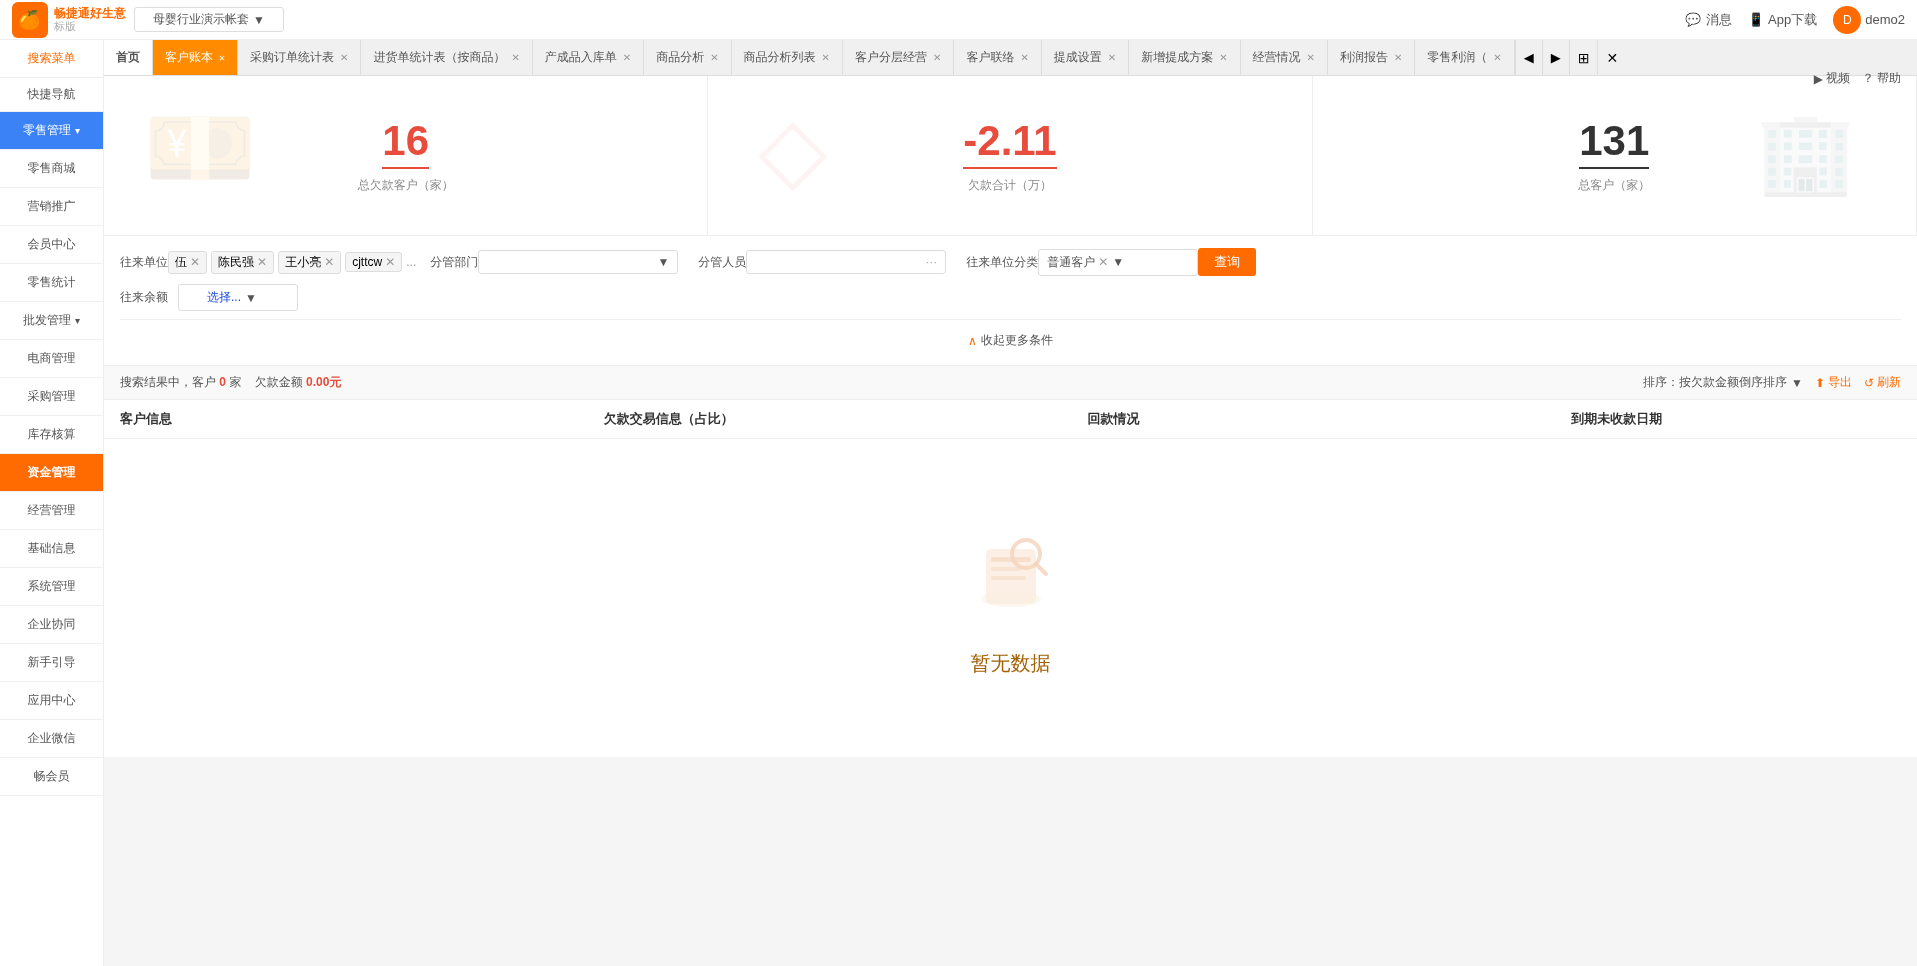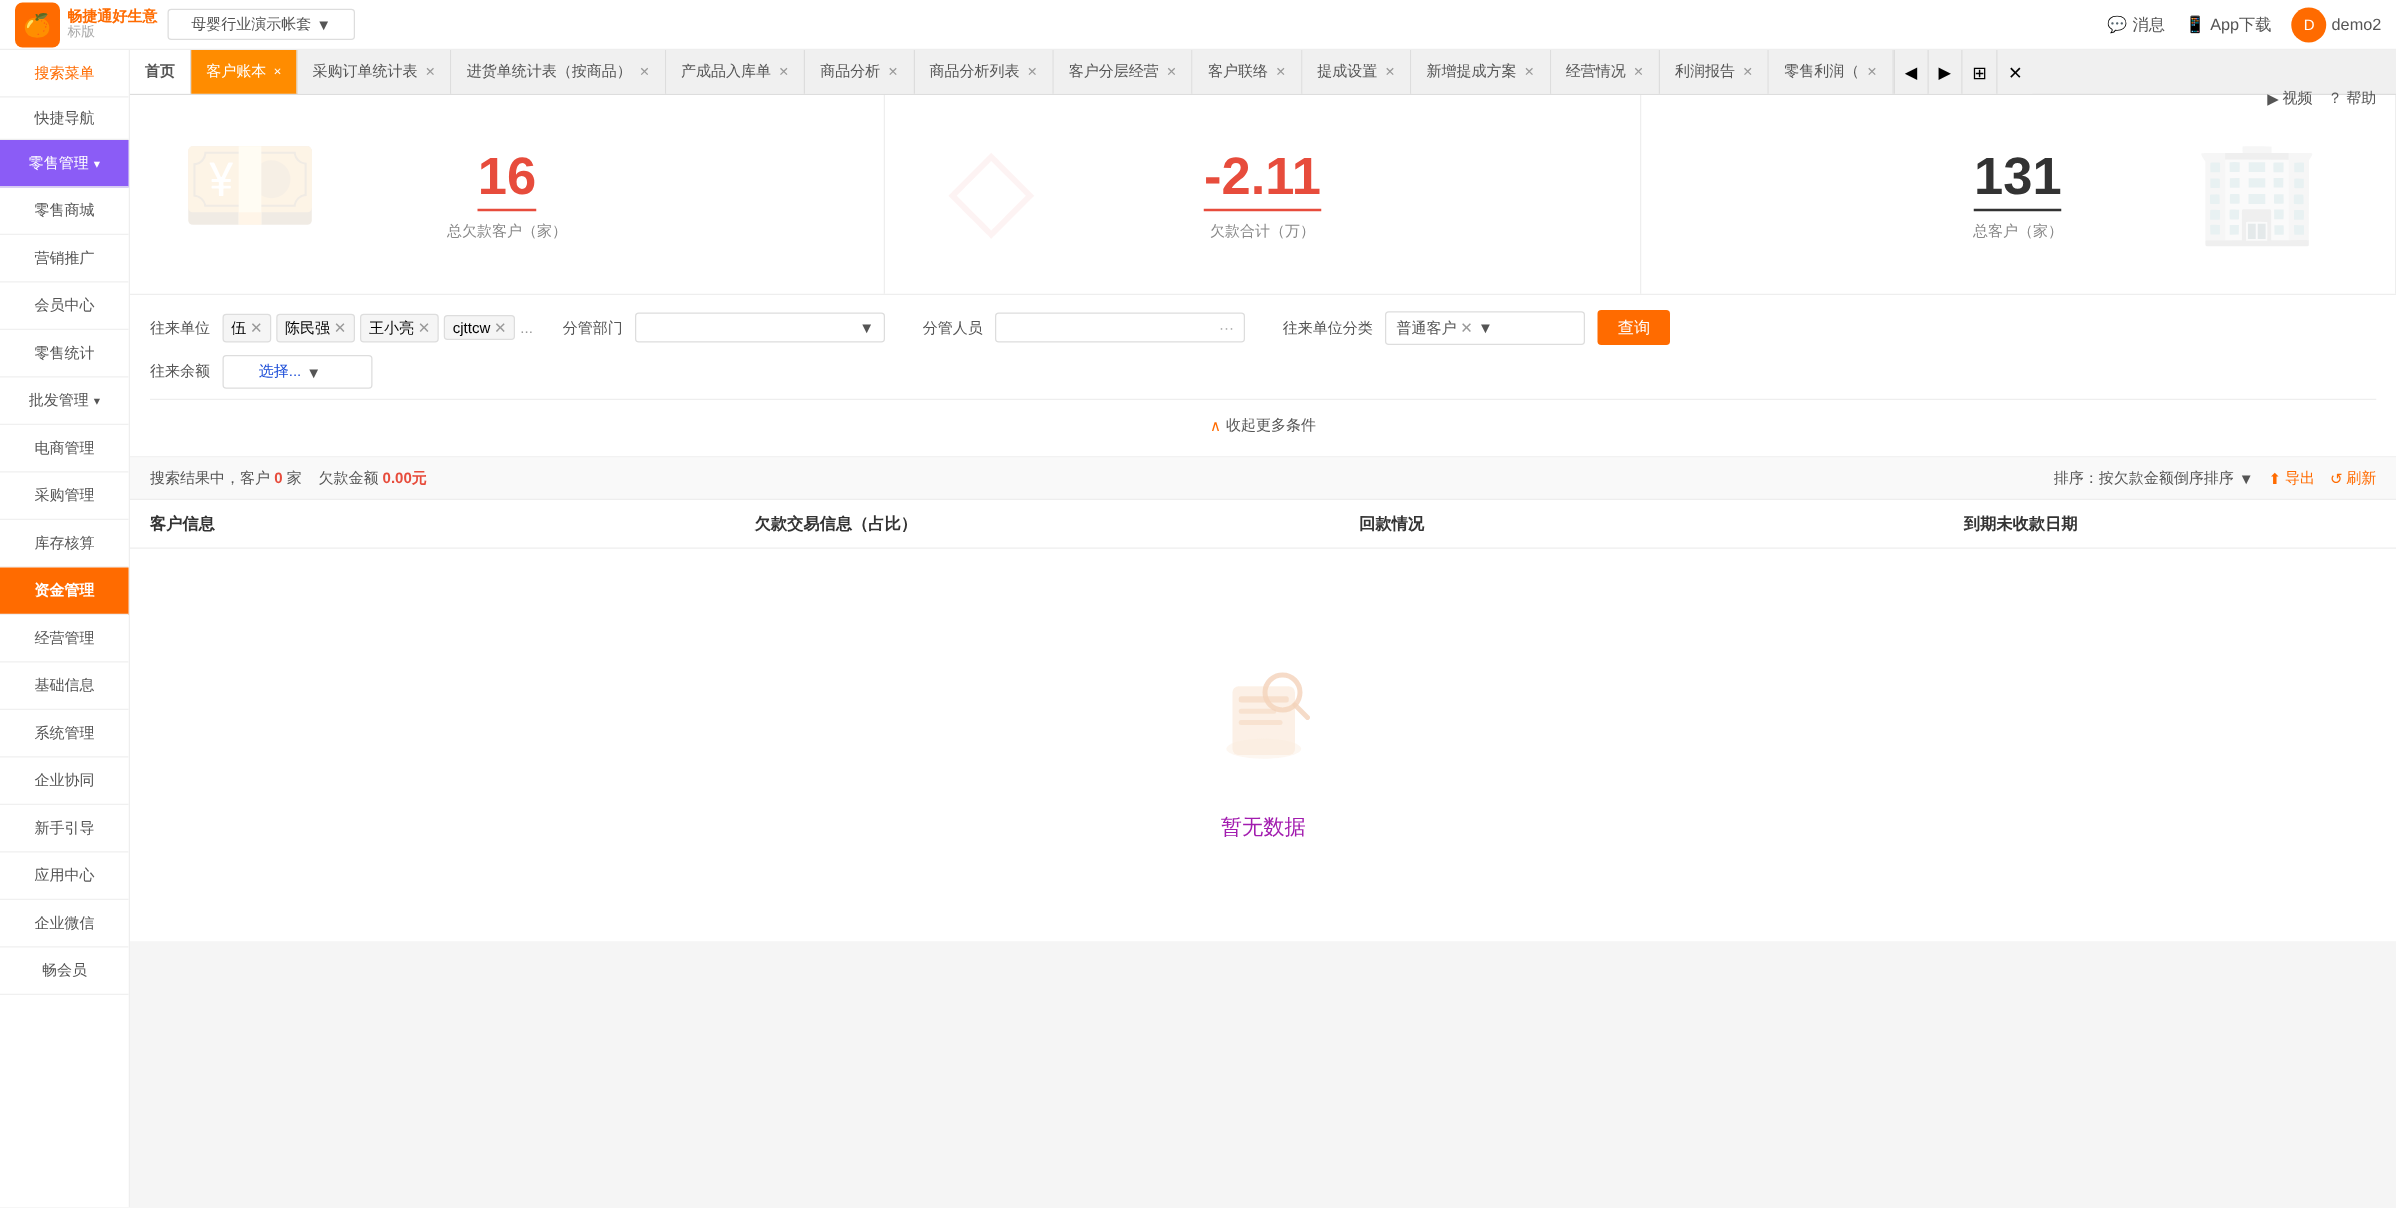--- a/index.html
+++ b/index.html
@@ -39,21 +39,21 @@
     
     .page-content { flex: 1; overflow-y: auto; background: #f5f5f5; }
 
     
     .stats-row { display: flex; background: #fff; border-bottom: 1px solid #eee; height: 160px; }
     .stat-block { flex: 1; display: flex; flex-direction: column; align-items: center; justify-content: center; border-right: 1px solid #eee; position: relative; }
     .stat-block:last-child { border-right: none; }
 
     
     .filter-area { background: #fff; padding: 12px 16px; border-bottom: 1px solid #eee; }
-    .filter-row { display: flex; align-items: center; gap: 10px; flex-wrap: wrap; margin-bottom: 8px; }
+    .filter-row { display: flex; align-items: center; flex-wrap: wrap; margin-bottom: 8px; }
     .filter-label { font-size: 12px; color: #555; white-space: nowrap; }
     .filter-tags { display: flex; align-items: center; gap: 4px; flex-wrap: wrap; }
     .filter-tag { background: #f5f5f5; border: 1px solid #ddd; border-radius: 3px; padding: 2px 6px; font-size: 12px; display: flex; align-items: center; gap: 3px; }
     .filter-tag .close { color: #999; cursor: pointer; }
     .more-btn { color: #999; font-size: 12px; cursor: pointer; }
     .filter-select { border: 1px solid #ddd; padding: 4px 8px; border-radius: 3px; font-size: 12px; color: #555; background: #fff; cursor: pointer; display: flex; align-items: center; gap: 4px; min-width: 120px; }
     .filter-select-wide { min-width: 200px; }
     .input-person { border: 1px solid #ddd; padding: 4px 8px; border-radius: 3px; font-size: 12px; color: #555; background: #fff; min-width: 200px; display: flex; align-items: center; justify-content: space-between; }
     .collapse-btn { display: flex; align-items: center; gap: 4px; font-size: 12px; color: #555; cursor: pointer; justify-content: center; padding: 4px 0; }
     .collapse-icon { color: #ff6b00; }
@@ -115,21 +115,21 @@
       <span>demo2</span>
     </div>
   </div>
 </div>
 
 <div class="main-layout">
 
   <div class="sidebar">
     <div class="sidebar-search">搜索菜单</div>
     <div class="sidebar-nav" style="border-bottom:1px solid #eee;padding:8px 0;">快捷导航</div>
-    <div class="sidebar-item active" style="background:#8b5cf6;color:#fff;display:flex;align-items:center;justify-content:center;gap:4px;">
+    <div class="sidebar-item active" style="background:#3b82f6;color:#fff;display:flex;align-items:center;justify-content:center;gap:4px;">
       <span>零售管理</span>
       <span style="font-size:10px;">▾</span>
     </div>
     <div class="sidebar-item">零售商城</div>
     <div class="sidebar-item">营销推广</div>
     <div class="sidebar-item">会员中心</div>
     <div class="sidebar-item">零售统计</div>
     <div class="sidebar-item" style="display:flex;align-items:center;justify-content:center;gap:4px;">
       <span>批发管理</span>
       <span style="font-size:10px;">▾</span>
@@ -351,19 +351,19 @@
             <svg width="100" height="100" viewBox="0 0 100 100">
               <ellipse cx="50" cy="80" rx="30" ry="8" fill="#f5d5b8" opacity="0.4"></ellipse>
               <rect x="25" y="30" width="50" height="55" rx="5" fill="#f5d5b8" opacity="0.7"></rect>
               <rect x="30" y="38" width="40" height="5" rx="2" fill="#e8a878" opacity="0.6"></rect>
               <rect x="30" y="48" width="30" height="4" rx="2" fill="#e8a878" opacity="0.5"></rect>
               <rect x="30" y="57" width="35" height="4" rx="2" fill="#e8a878" opacity="0.5"></rect>
               <circle cx="65" cy="35" r="14" fill="none" stroke="#e8a878" stroke-width="4" opacity="0.8"></circle>
               <line x1="75" y1="45" x2="85" y2="55" stroke="#e8a878" stroke-width="4" stroke-linecap="round" opacity="0.8"></line>
             </svg>
           </div>
-          <div style="font-size:17px;color:#a21caf;">暂无数据</div>
+          <div style="font-size:20px;color:#a16207;">暂无数据</div>
         </div>
       </div>
 
     </div>
   </div>
 </div>
 
 </body></html>

